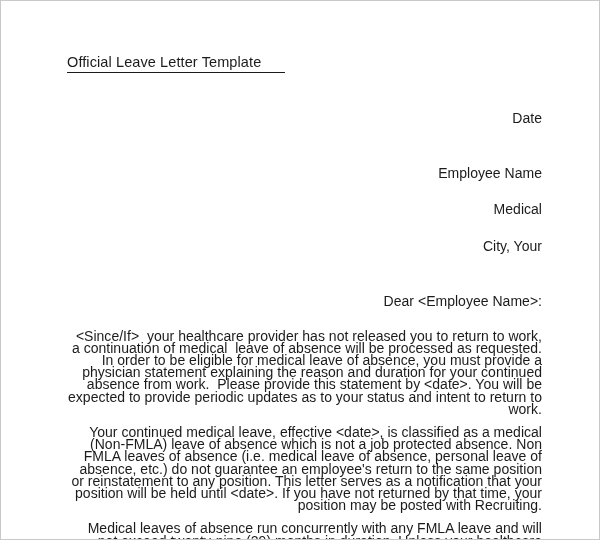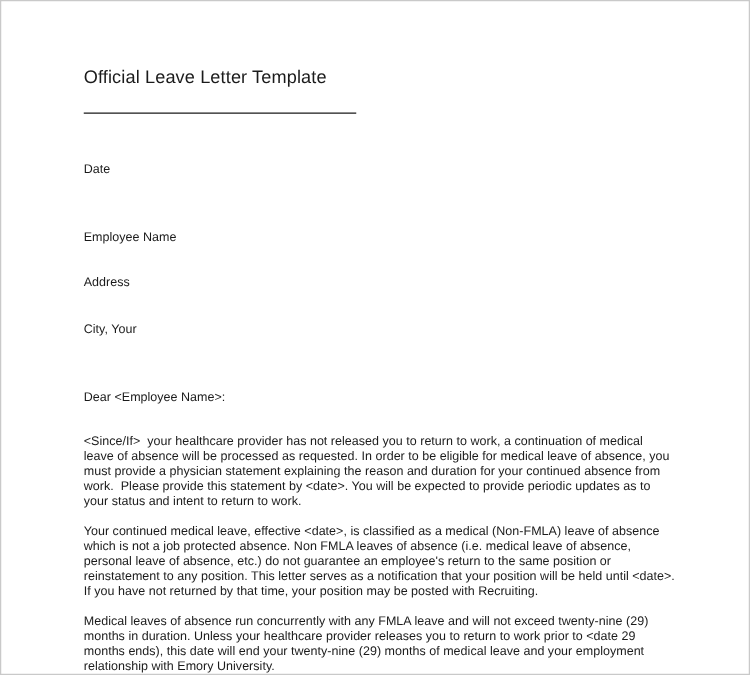--- a/index.html
+++ b/index.html
@@ -31,34 +31,35 @@
 
   .doc-title {
     font-size: 14.5px;
     line-height: 18px;
     color: #1b1b1b;
     letter-spacing: 0.1px;
     margin: 0 0 20px 0;
     font-weight: normal;
     display: inline-block;
     border-bottom: 1px solid #1b1b1b;
-    padding-bottom: 19px;
+    padding-bottom: 1px;
     padding-right: 11px;
     white-space: pre;
   }
 
   .title-row { line-height: 0; }
 
   .block {
-    font-size: 10px;
+    font-size: 14px;
     line-height: 12.2px;
     color: #1b1b1b;
     margin: 0;
     white-space: pre-wrap;
     letter-spacing: 0.02px;
+    text-align: right;
   }
 
   .gap-date    { height: 19px; }
   .gap-addr    { height: 18px; }
   .gap-salut   { height: 19px; }
   .gap-para    { height: 11px; }
 
   .addr-line { display: block; }
 </style>
 </head>
@@ -72,21 +73,21 @@
     </div>
 
     <div class="gap-date"></div>
 
     <p class="block">Date</p>
 
     <div class="gap-addr"></div>
 
     <div class="block">
       <span class="addr-line">Employee Name</span>
-      <span class="addr-line">Address</span>
+      <span class="addr-line">Medical</span>
       <span class="addr-line">City, Your</span>
     </div>
 
     <div class="gap-salut"></div>
 
     <p class="block">Dear &lt;Employee Name&gt;:</p>
 
     <div class="gap-para"></div>
 
 

